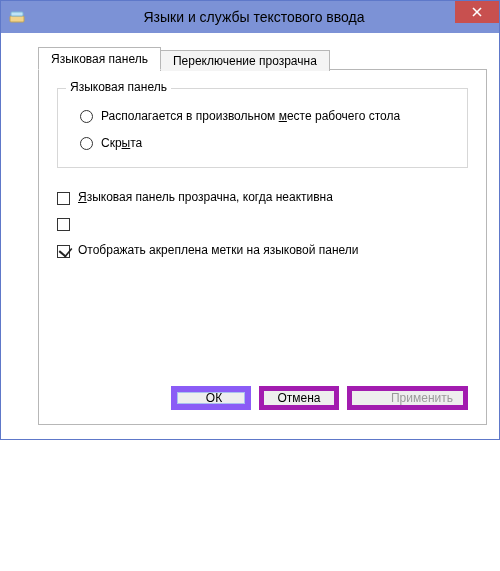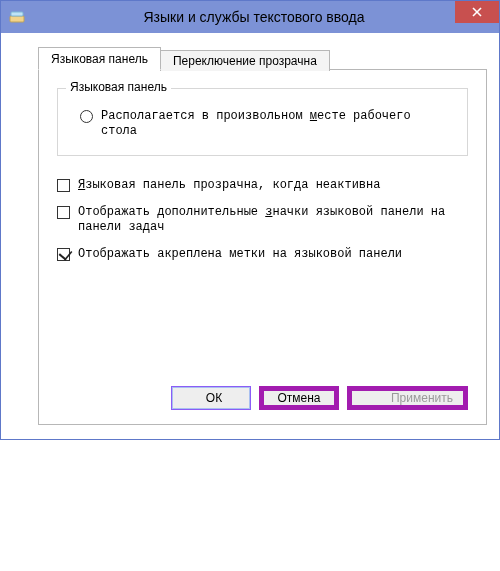--- a/index.html
+++ b/index.html
@@ -113,21 +113,20 @@
     left: 8px;
     background: #fff;
     padding: 0 4px;
     font-size: 12px;
   }
   .radio-row, .check-row {
     display: flex;
     align-items: flex-start;
     padding: 6px 0 6px 8px;
     cursor: pointer;
-    font-family: Liberation Mono, monospace;
   }
   .radio {
     width: 13px; height: 13px;
     border: 1px solid #333;
     border-radius: 50%;
     margin-right: 8px;
     margin-top: 1px;
     flex-shrink: 0;
     position: relative;
     background: #fff;
@@ -159,21 +158,21 @@
   }
   .checkbox.checked::after {
     content: "";
     position: absolute;
     left: 2px; top: -1px;
     width: 9px; height: 9px;
     border-right: 2px solid #222;
     border-bottom: 2px solid #222;
     transform: rotate(40deg) scaleX(0.8);
   }
-  .check-row { padding: 6px 0 6px 0; align-items: flex-start; }
+  .check-row { padding: 6px 0 6px 0; align-items: center; }
   .check-row .check-label { max-width: 400px; }
   .spacer { flex: 1; }
   .buttons {
     display: flex;
     justify-content: flex-end;
     gap: 8px;
     padding-top: 10px;
   }
   .btn {
     min-width: 80px;
@@ -181,21 +180,21 @@
     border: 5px solid #a21caf;
     background: #eeeeee;
     font-size: 12px;
     cursor: pointer;
     display: flex;
     align-items: center;
     justify-content: center;
     padding: 0 10px;
   }
   .btn.default {
-    border: 1px solid #8b5cf6;
+    border: 6px solid #8b5cf6;
     box-shadow: inset 0 0 0 1px #a9c0f0;
     padding-left: 16px;
   }
   .btn.disabled {
     color: #9a9a9a;
     cursor: default;
     padding-left: 39px;
   }
   .und { text-decoration: underline; }
 </style>
@@ -231,29 +230,32 @@
 
     <div class="tabpanel">
 
       <div class="groupbox">
         <div class="groupbox-legend">Языковая панель</div>
 
         <div class="radio-row">
           <span class="radio"></span>
           <span class="radio-label">Располагается в произвольном <span class="und">м</span>есте рабочего стола</span>
         </div>
+        <div class="radio-row">
+          <span class="radio"></span>
+          <span class="radio-label">Скр<span class="und">ы</span>та</span>
+        </div>
       </div>
 
       <div class="check-row">
         <span class="checkbox"></span>
         <span class="check-label"><span class="und">Я</span>зыковая панель прозрачна, когда неактивна</span>
       </div>
       <div class="check-row">
         <span class="checkbox"></span>
-        <span class="check-label">Отображать дополнительные <span class="und">з</span>начки языковой панели на панели задач</span>
       </div>
       <div class="check-row">
         <span class="checkbox checked"></span>
         <span class="check-label">Отображать акреплена метки на языковой панели</span>
       </div>
 
       <div class="spacer"></div>
 
       <div class="buttons">
         <div class="btn default">

